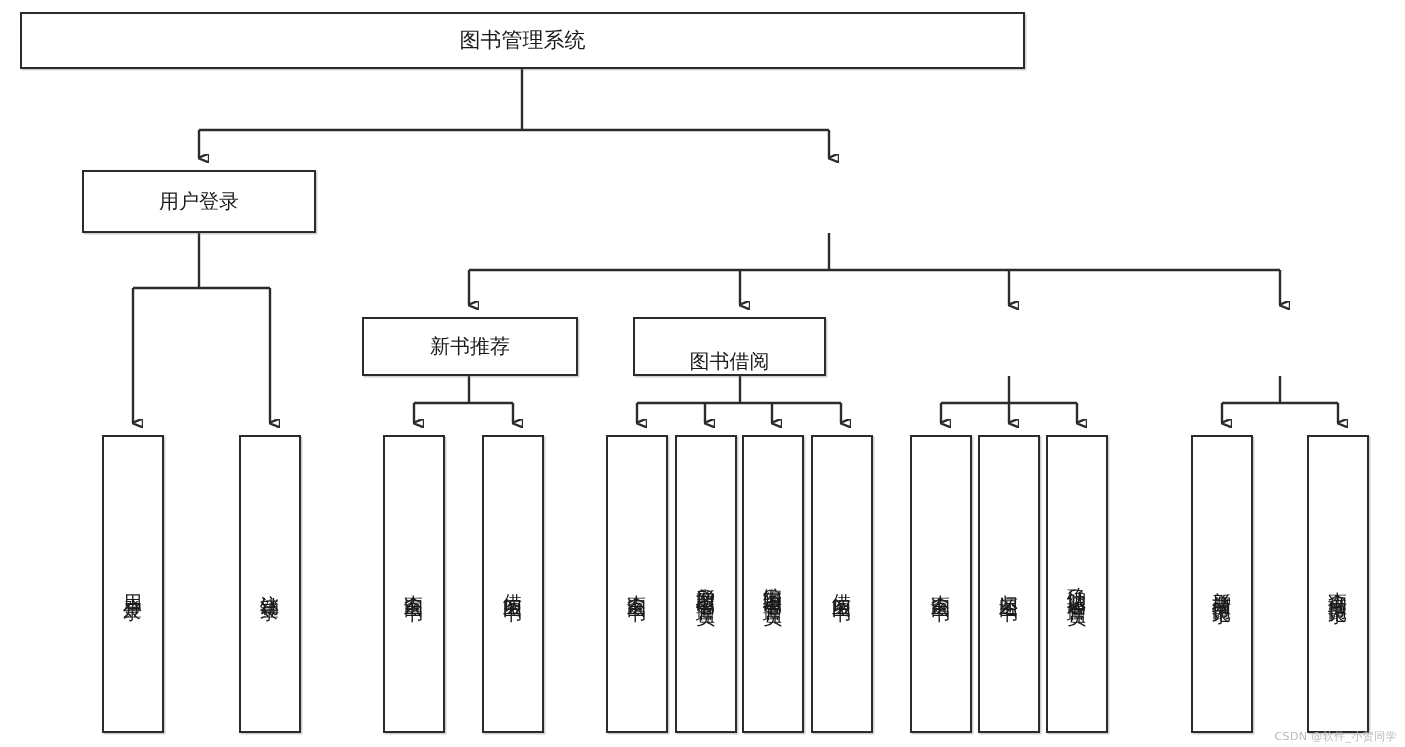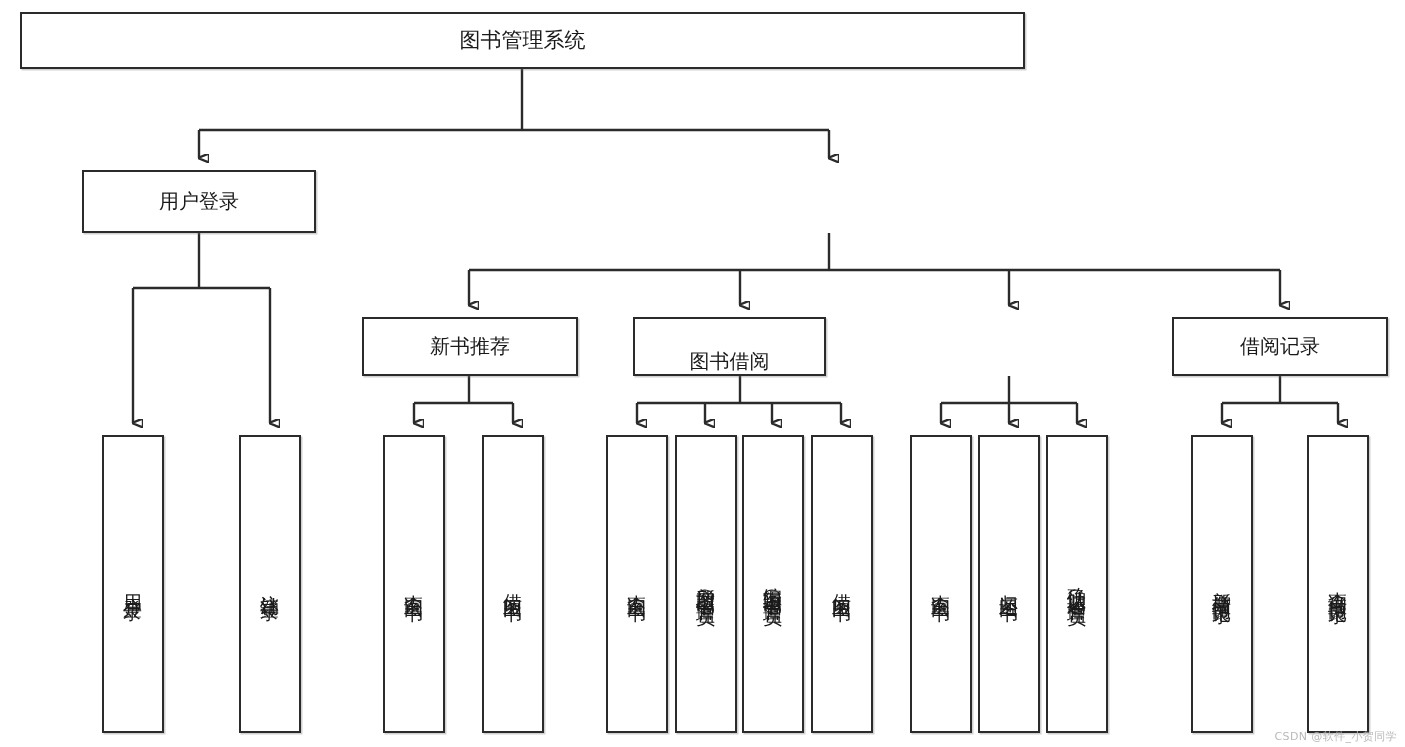--- a/index.html
+++ b/index.html
@@ -153,23 +153,20 @@
 
   <div class="node lvl3" style="left:362px; top:317px; width:216px; height:59px;">
     <span class="label">新书推荐</span>
   </div>
 
   <div class="node lvl3" style="left:633px; top:317px; width:193px; height:59px;align-items:flex-end;">
     <span class="label">图书借阅</span>
   </div>
 
 
-  <div class="node lvl3" style="left:1172px; top:317px; width:216px; height:59px;">
-    <span class="label">借阅记录</span>
-  </div>
 
   <div class="node leaf" style="left:102px; top:435px; width:62px; height:298px;">
     <span class="label">用户登录</span>
   </div>
   <div class="node leaf" style="left:239px; top:435px; width:62px; height:298px;">
     <span class="label">注销登录</span>
   </div>
 
   <div class="node leaf" style="left:383px; top:435px; width:62px; height:298px;">
     <span class="label">查询图书</span>

